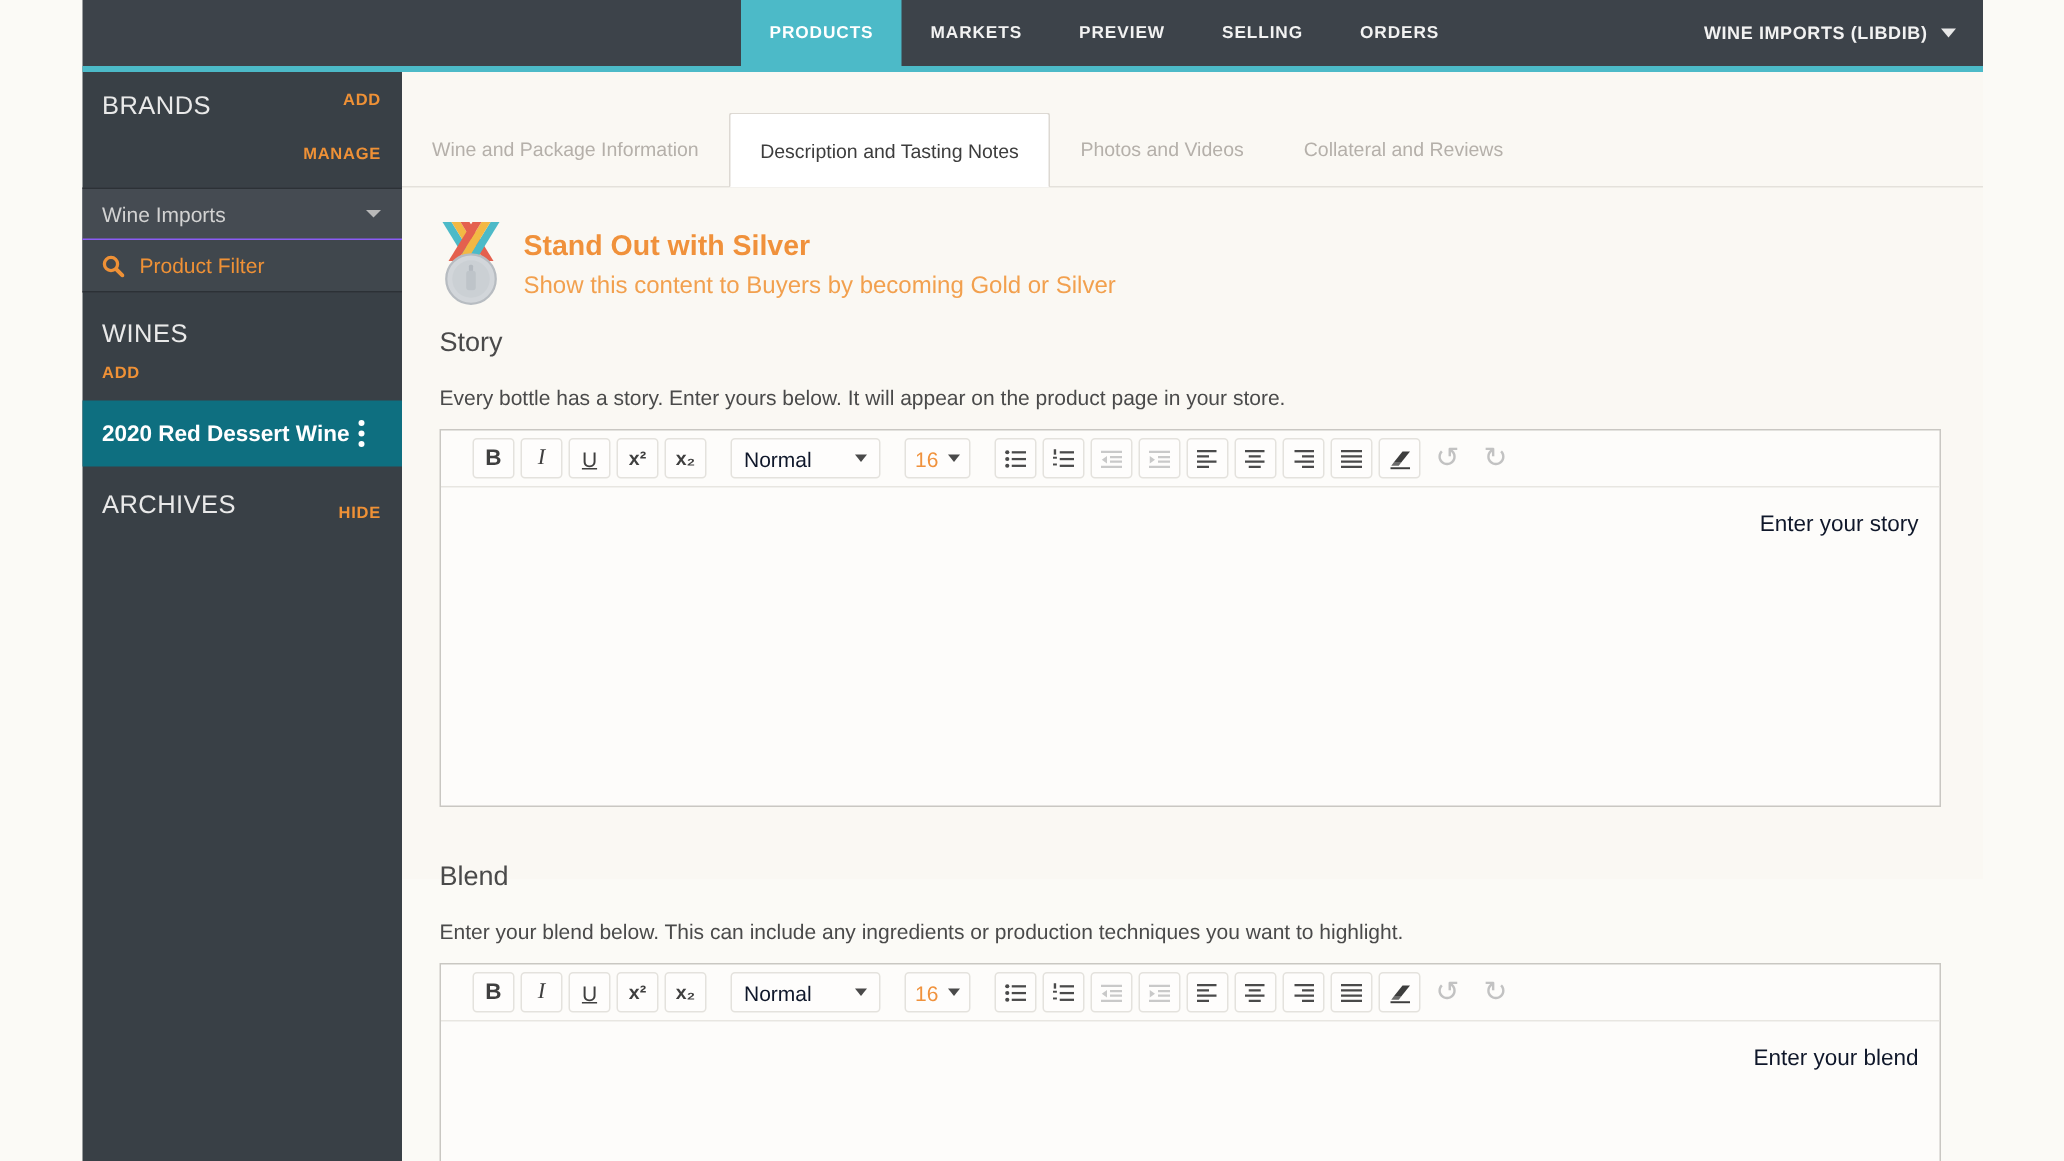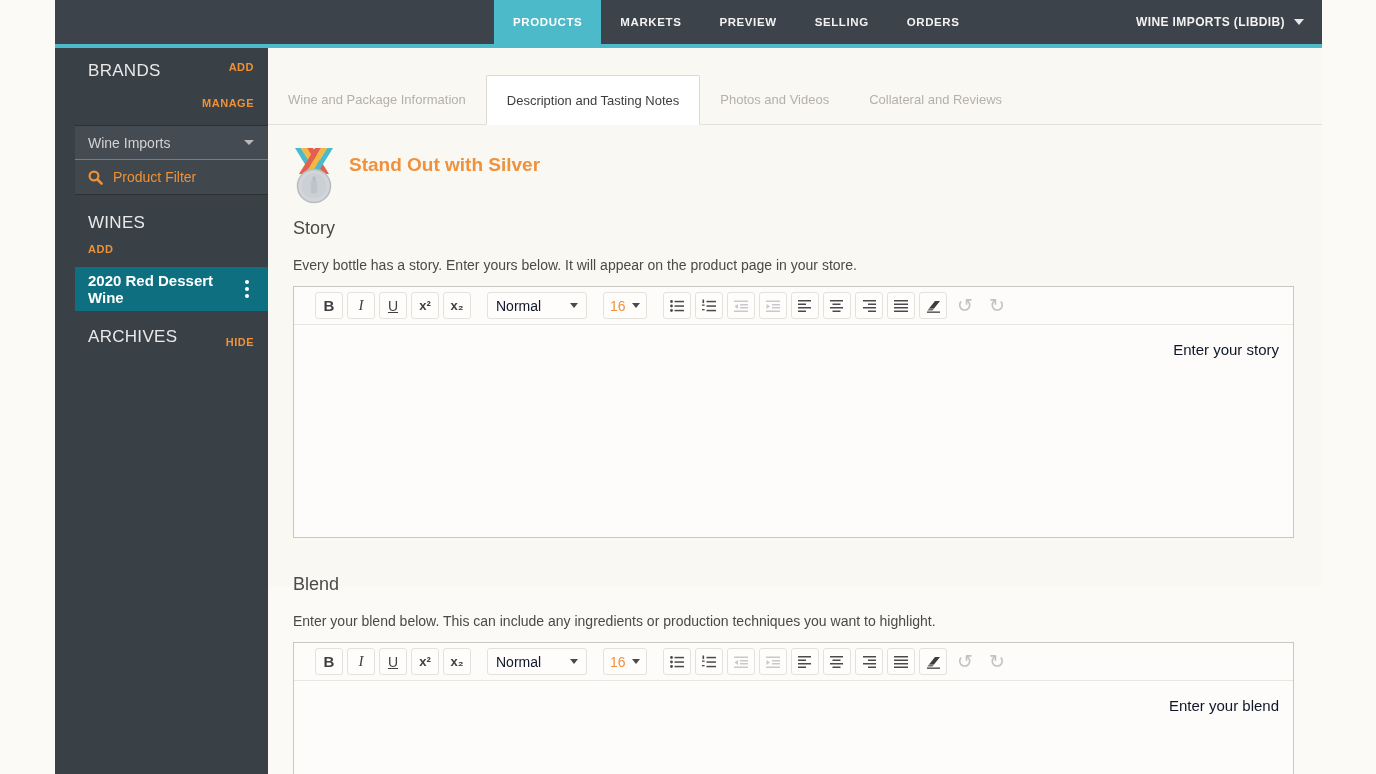--- a/index.html
+++ b/index.html
@@ -15,39 +15,39 @@
   .topnav-item { display:flex; align-items:center; padding:0 19px; color:#f2f2f2;
     font-size:11.5px; font-weight:bold; letter-spacing:.6px; cursor:pointer; }
   .topnav-item.active { background:#4cbac8; color:#ffffff; }
   .account { position:absolute; right:18px; top:0; height:44px; display:flex;
     align-items:center; color:#f2f2f2; font-size:12px; font-weight:bold; letter-spacing:.4px; }
   .caret-down { width:0; height:0; border-left:5px solid transparent;
     border-right:5px solid transparent; border-top:6px solid #e8e8e8; margin-left:9px; }
 
   
   .sidebar { position:absolute; left:0; top:48px; width:213px; height:726px;
-    background:#394046; color:#e6e6e6;padding-left:20px; }
+    background:#394046; color:#e6e6e6; }
   .side-sec-head { display:flex; justify-content:space-between; align-items:flex-start;
     padding:13px 14px 4px 13px; }
   .side-sec-title { font-size:17px; color:#e9e9e9; letter-spacing:.3px; }
   .side-link { font-size:11px; font-weight:bold; color:#ef9136; letter-spacing:.5px;
     cursor:pointer; }
   .manage-row { text-align:right; padding:8px 14px 14px 13px; }
   .brand-select { height:35px; background:#454b52; border-top:1px solid #2c3136;
     border-bottom:1px solid #8b5cf6; display:flex; align-items:center;
     justify-content:space-between; padding:0 14px 0 13px; font-size:14px; color:#d2d2d2;
     cursor:pointer; }
   .brand-select .caret-sm { width:0; height:0; border-left:5px solid transparent;
     border-right:5px solid transparent; border-top:5px solid #b9b9b9; }
   .filter-row { height:35px; background:#40474d; border-bottom:1px solid #2c3136;
     display:flex; align-items:center; padding:0 13px; cursor:pointer; }
   .filter-label { color:#ef9136; font-size:14px; margin-left:10px; }
   .wines-head { padding-top:18px;flex-direction:column; }
   .wine-selected { height:44px; background:#0e6f80; display:flex; align-items:center;
-    justify-content:space-between; padding:0 13px; margin-top:8px; cursor:pointer; }
+    padding:0 13px; margin-top:8px; cursor:pointer; }
   .wine-selected-label { color:#ffffff; font-size:15px; font-weight:bold; }
   .dots { display:flex; flex-direction:column; gap:3px; padding:4px 6px; cursor:pointer; }
   .dots span { width:4px; height:4px; border-radius:50%; background:#fff; display:block; }
   .archives-head { padding-top:16px; }
 
   
   .main { position:absolute; left:213px; top:48px; width:1054px; height:538px;
     background:#faf8f3; }
   .tabs { display:flex; align-items:stretch; height:50px; margin-top:27px;
     border-bottom:1px solid #e4e1db; }
@@ -162,20 +162,21 @@
           <polygon points="40,0 34,0 18,26 24,26" fill="#4cbac8"></polygon>
           <polygon points="34,0 28,0 12,26 18,26" fill="#f2b844"></polygon>
           <polygon points="28,0 22,0 6,26 12,26" fill="#e4604e"></polygon>
           <circle cx="21" cy="38" r="16.5" fill="#d2d6da" stroke="#b7bcc1" stroke-width="1.5"></circle>
           <circle cx="21" cy="38" r="12.5" fill="#cbd0d4"></circle>
           <rect x="19.6" y="28.5" width="2.8" height="4.5" rx="1" fill="#b4bac0"></rect>
           <rect x="17.8" y="32.5" width="6.4" height="13" rx="2" fill="#bec4c9"></rect>
         </svg>
         <div class="promo-text">
           <div class="promo-title">Stand Out with Silver</div>
+          <div class="promo-sub">Show this content to Buyers by becoming Gold or Silver</div>
         </div>
       </div>
 
       <div class="section-title">Story</div>
       <div class="section-desc">Every bottle has a story. Enter yours below. It will appear on the product page in your store.</div>
 
       <div class="editor story">
         <div class="toolbar">
           <div class="tb-btn tb-bold">B</div>
           <div class="tb-btn tb-italic">I</div>

